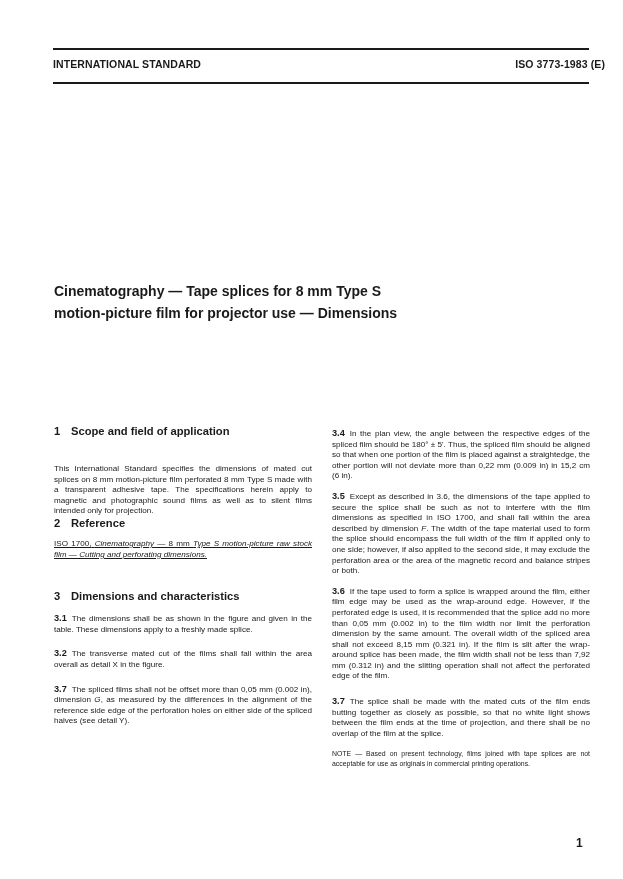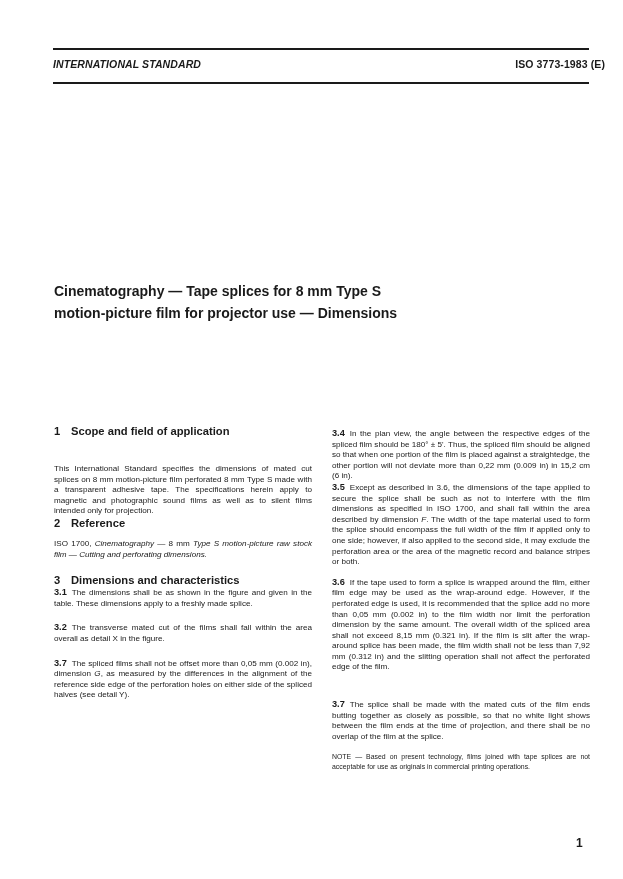--- a/index.html
+++ b/index.html
@@ -13,66 +13,66 @@
   p { margin: 0; }
   .cl { font-weight: bold; font-size: 9.2px; margin-right: 5px; }
   .it { font-style: italic; }
   .note { font-size: 6.9px; line-height: 9.6px; }
   .pgnum { position: absolute; left: 576px; top: 836px; font-size: 12px; font-weight: bold; }
 </style>
 </head>
 <body>
 
 <div class="rule" style="top:48px;"></div>
-<div class="hdr" style="left:53px;font-style:italic;">INTERNATIONAL STANDARD</div>
+<div class="hdr" style="left:53px;">INTERNATIONAL STANDARD</div>
 <div class="hdr" style="right:18px;">ISO 3773-1983 (E)</div>
 <div class="rule" style="top:82px;"></div>
 
 <div class="title">
   <div>Cinematography — Tape splices for 8 mm Type S</div>
   <div>motion-picture film for projector use — Dimensions</div>
 </div>
 
 <div class="col" style="left:54px; top:425px;">
   <h2 class="sec-h">
     <span class="num">1</span><span>Scope and field of application</span>
   </h2>
   <p style="margin-top:26px;">This International Standard specifies the dimensions of mated cut splices on 8 mm motion-picture film perforated 8 mm Type S made with a transparent adhesive tape. The specifications herein apply to magnetic and photographic sound films as well as to silent films intended only for projection.</p>
 
   <h2 class="sec-h" style="">
     <span class="num">2</span><span>Reference</span>
   </h2>
-  <p style="margin-top:9px;">
+  <p style="margin-top:9px;text-decoration:underline;">
     <span>ISO 1700,</span>
     <span class="it">Cinematography</span><span> — 8 mm </span><span class="it">Type S motion-picture raw stock film — Cutting and perforating dimensions.</span>
   </p>
 
-  <h2 class="sec-h" style="margin-top:14px;">
+  <h2 class="sec-h" style="margin-top:30px;">
     <span class="num">3</span><span>Dimensions and characteristics</span>
   </h2>
-  <p style="margin-top:0;">
+  <p style="margin-top:10px;">
     <span class="cl">3.1</span><span>The dimensions shall be as shown in the figure and given in the table. These dimensions apply to a freshly made splice.</span>
   </p>
   <p style="margin-top:13px;">
     <span class="cl">3.2</span><span>The transverse mated cut of the films shall fall within the area overall as detail X in the figure.</span>
   </p>
   <p style="margin-top:13px;">
     <span class="cl">3.7</span><span>The spliced films shall not be offset more than 0,05 mm (0.002 in), dimension </span><span class="it">G</span><span>, as measured by the differences in the alignment of the reference side edge of the perforation holes on either side of the spliced halves (see detail Y).</span>
   </p>
 </div>
 
 <div class="col" style="left:332px; top:428px;">
   <p>
     <span class="cl">3.4</span><span>In the plan view, the angle between the respective edges of the spliced film should be 180° ± 5'. Thus, the spliced film should be aligned so that when one portion of the film is placed against a straightedge, the other portion will not deviate more than 0,22 mm (0.009 in) in 15,2 cm (6 in).</span>
   </p>
-  <p style="">
+  <p style="margin-top:9px;">
     <span class="cl">3.5</span><span>Except as described in 3.6, the dimensions of the tape applied to secure the splice shall be such as not to interfere with the film dimensions as specified in ISO 1700, and shall fall within the area described by dimension </span><span class="it">F</span><span>. The width of the tape material used to form the splice should encompass the full width of the film if applied only to one side; however, if also applied to the second side, it may exclude the perforation area or the area of the magnetic record and balance stripes or both.</span>
   </p>
   <p style="margin-top:9px;">
     <span class="cl">3.6</span><span>If the tape used to form a splice is wrapped around the film, either film edge may be used as the wrap-around edge. However, if the perforated edge is used, it is recommended that the splice add no more than 0,05 mm (0.002 in) to the film width nor limit the perforation dimension by the same amount. The overall width of the spliced area shall not exceed 8,15 mm (0.321 in). If the film is slit after the wrap-around splice has been made, the film width shall not be less than 7,92 mm (0.312 in) and the slitting operation shall not affect the perforated edge of the film.</span>
   </p>
-  <p style="margin-top:26px;">
+  <p style="margin-top:14px;">
     <span class="cl">3.7</span><span>The splice shall be made with the mated cuts of the film ends butting together as closely as possible, so that no white light shows between the film ends at the time of projection, and there shall be no overlap of the film at the splice.</span>
   </p>
   <p class="note" style="margin-top:10px;">NOTE — Based on present technology, films joined with tape splices are not acceptable for use as originals in commercial printing operations.</p>
 </div>
 
 <div class="pgnum">1</div>
 
 </body></html>

